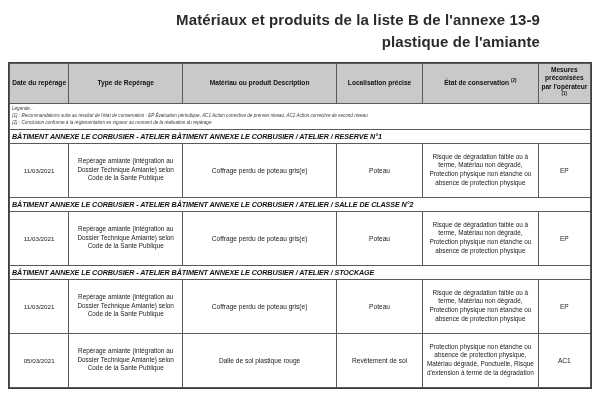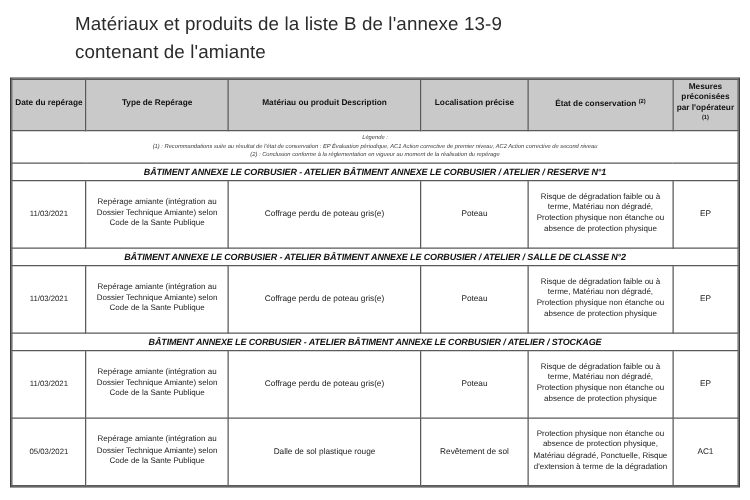--- a/index.html
+++ b/index.html
@@ -14,23 +14,23 @@
     color: #1a1a1a;
     overflow: hidden;
   }
   .page {
     width: 600px;
     height: 400px;
     position: relative;
     box-sizing: border-box;
   }
   .doc-title {
-    text-align: left;
+    text-align: right;
     font-size: 15px;
-    font-weight: 400;
+    font-weight: 700;
     color: #2b2b2b;
     line-height: 1.45;
     padding: 9px 60px 0 60px;
     letter-spacing: 0.1px;
   }
   .table-wrap {
     margin: 9px 8px 0 8px;
     border: 1px solid #3d3d3d;
     box-sizing: border-box;
   }
@@ -38,21 +38,20 @@
     width: 100%;
     border-collapse: collapse;
     table-layout: fixed;
     font-size: 6.2px;
   }
   table.asbestos td, table.asbestos th {
     border: 1px solid #5a5a5a;
     vertical-align: middle;
     padding: 2px 2px;
     box-sizing: border-box;
-    text-align: center;
   }
   thead th {
     background: #c9c9c9;
     font-size: 6.6px;
     font-weight: bold;
     text-align: center;
     color: #111111;
     line-height: 1.3;
     height: 40px;
     padding: 3px 3px;
@@ -116,21 +115,21 @@
     height: 54px;
   }
 </style>
 </head>
 <body>
 
 <div class="page">
 
   <div class="doc-title">
     <div>Matériaux et produits de la liste B de l'annexe 13-9</div>
-    <div>contenant de l'amiante</div>
+    <div>plastique de l'amiante</div>
   </div>
 
   <div class="table-wrap">
     <table class="asbestos">
       <colgroup>
         <col style="width:10.2%">
         <col style="width:19.6%">
         <col style="width:26.5%">
         <col style="width:14.8%">
         <col style="width:19.9%">

